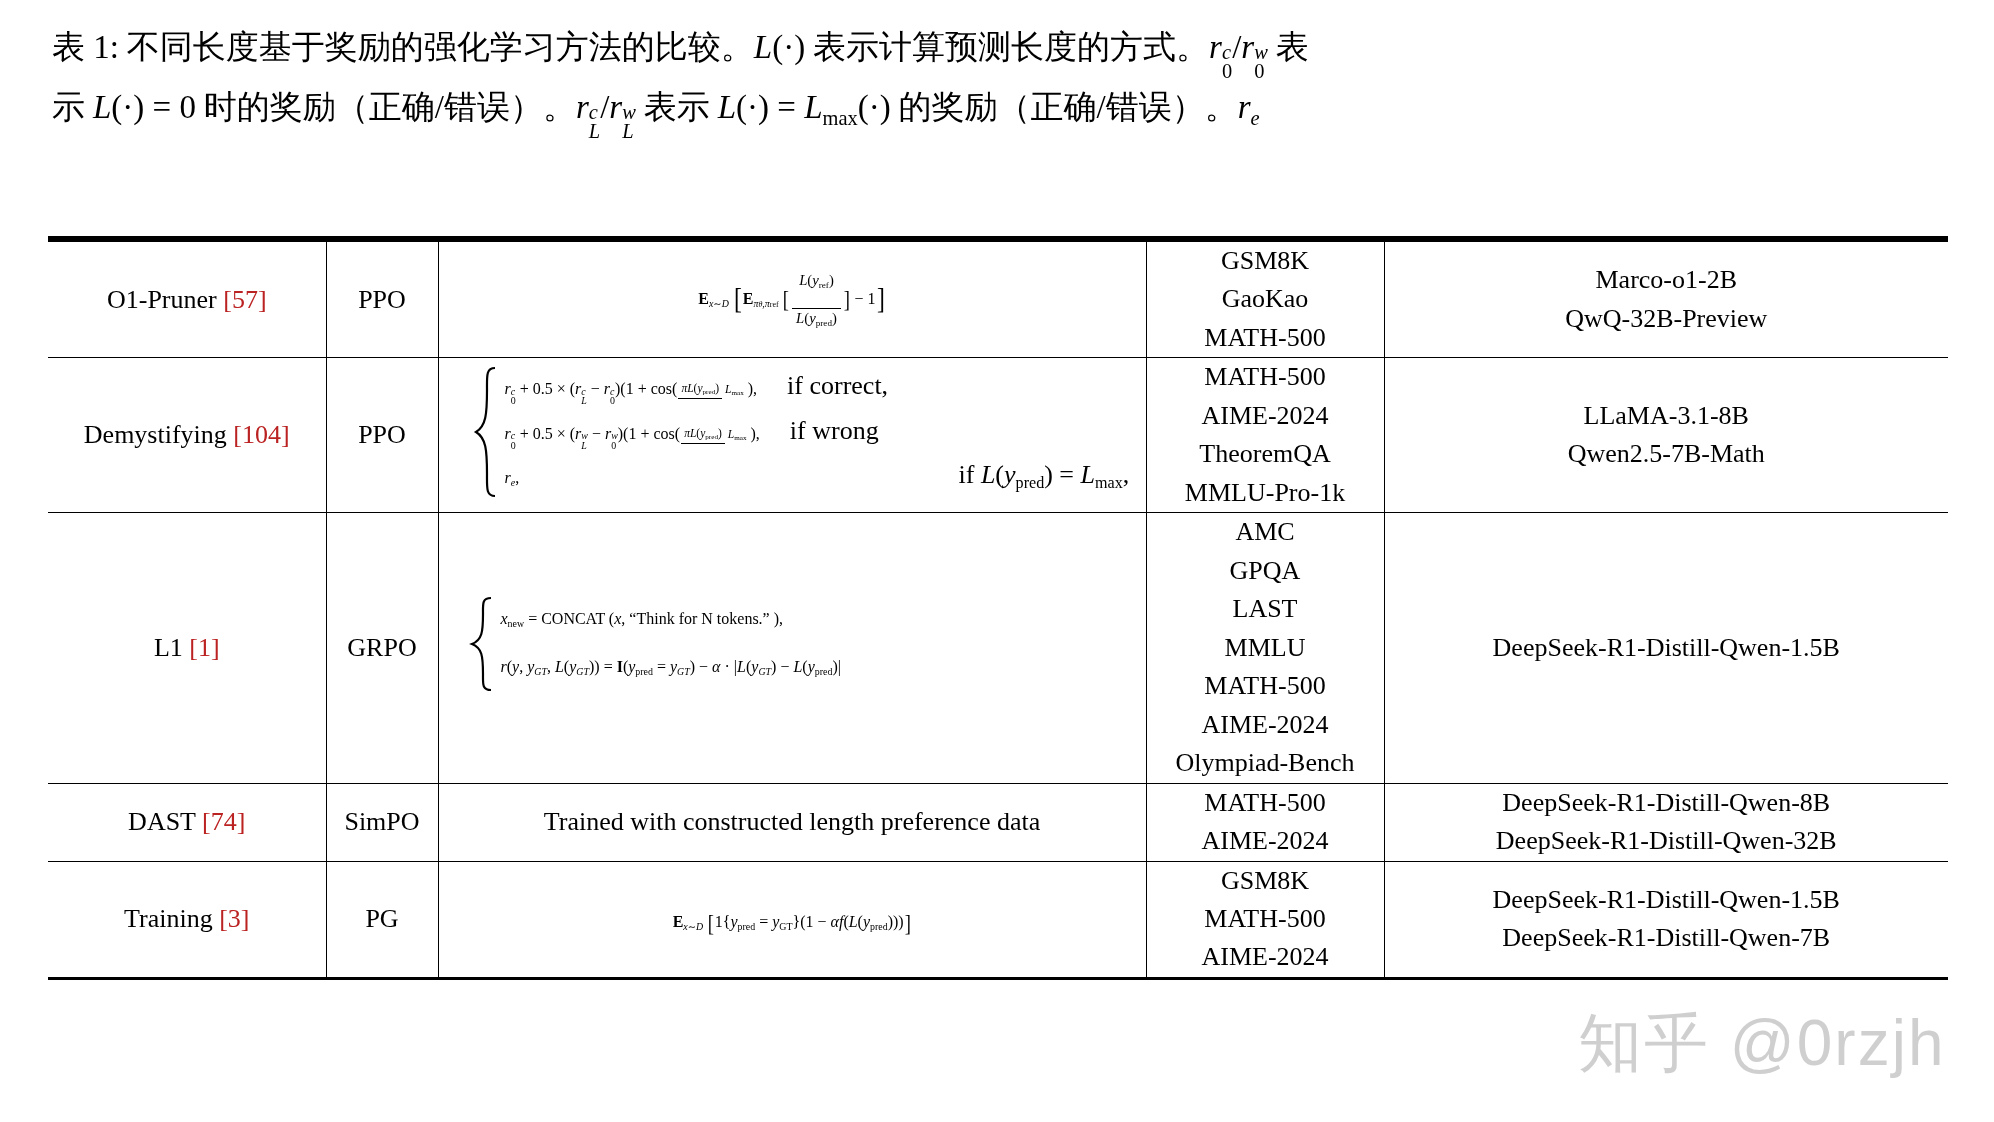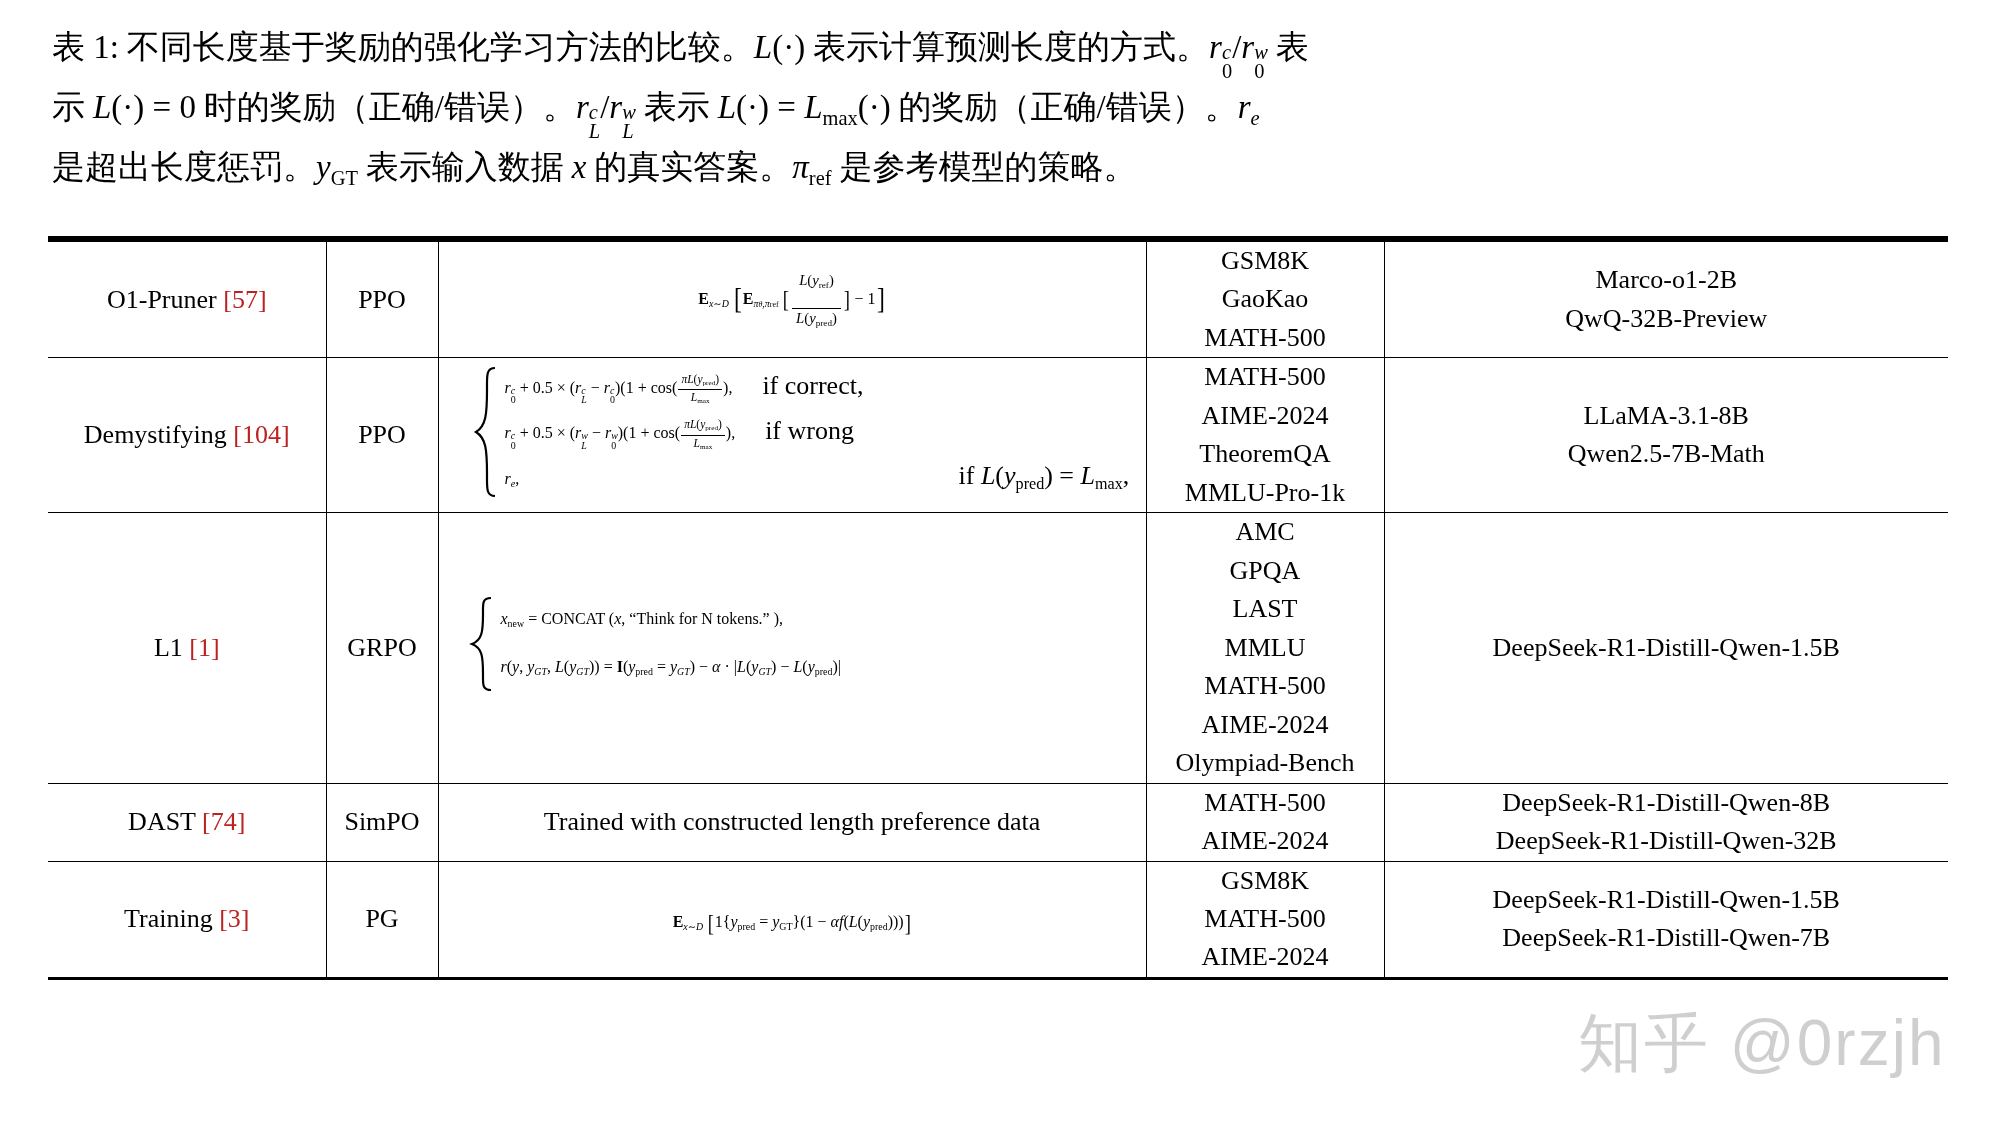--- a/index.html
+++ b/index.html
@@ -109,21 +109,21 @@
     text-align: center;
     line-height: 1.12;
     margin: 0 2px;
     font-size: 0.92em;
   }
   .frac > .num { border-bottom: 1.3px solid #000; padding: 0 4px 18px; }
   .frac > .den { padding: 1px 4px 0; }
 
   .frac-sm {
     display: inline-flex;
-    flex-direction: column;
+    flex-direction: row;
     vertical-align: middle;
     text-align: center;
     line-height: 1.1;
     margin: 0 1px;
     font-size: 0.72em;
   }
   .frac-sm > .num { border-bottom: 1.1px solid #000; padding: 0 3px 1px; }
   .frac-sm > .den { padding: 1px 3px 0; }
 
   
@@ -196,23 +196,20 @@
       </span><span class="nbsp"></span><span>表</span>
   </span>
   <span class="cap-line">
     <span>示</span><span class="nbsp"></span><span class="mi">L</span>(<span class="mr">·</span>) <span class="mr">=</span> 0<span class="nbsp"></span><span>时的奖励（正确/错误）。</span><span class="mi">r</span><span class="subsup">
         <span style="font-style:italic">c</span>
         <span style="font-style:italic">L</span>
       </span><span class="mr">/</span><span class="mi">r</span><span class="subsup">
         <span style="font-style:italic">w</span>
         <span style="font-style:italic">L</span>
       </span><span class="nbsp"></span><span>表示</span><span class="nbsp"></span><span class="mi">L</span>(<span class="mr">·</span>) <span class="mr">=</span> <span class="mi">L</span><span class="sub">max</span>(<span class="mr">·</span>)<span class="nbsp"></span><span>的奖励（正确/错误）。</span><span class="mi">r</span><span class="sub it">e</span>
-  </span>
-  <span class="cap-line">
-    <span>是超出长度惩罚。</span><span class="mi">y</span><span class="sub">GT</span><span class="nbsp"></span><span>表示输入数据</span><span class="nbsp"></span><span class="mi">x</span><span class="nbsp"></span><span>的真实答案。</span><span class="mi">π</span><span class="sub">ref</span><span class="nbsp"></span><span>是参考模型的策略。</span>
   </span>
 </div>
 
 <div id="table-wrap">
   <table class="booktabs">
     <colgroup>
       <col class="col-method">
         <col class="col-rl">
         <col class="col-reward">
         <col class="col-data">

